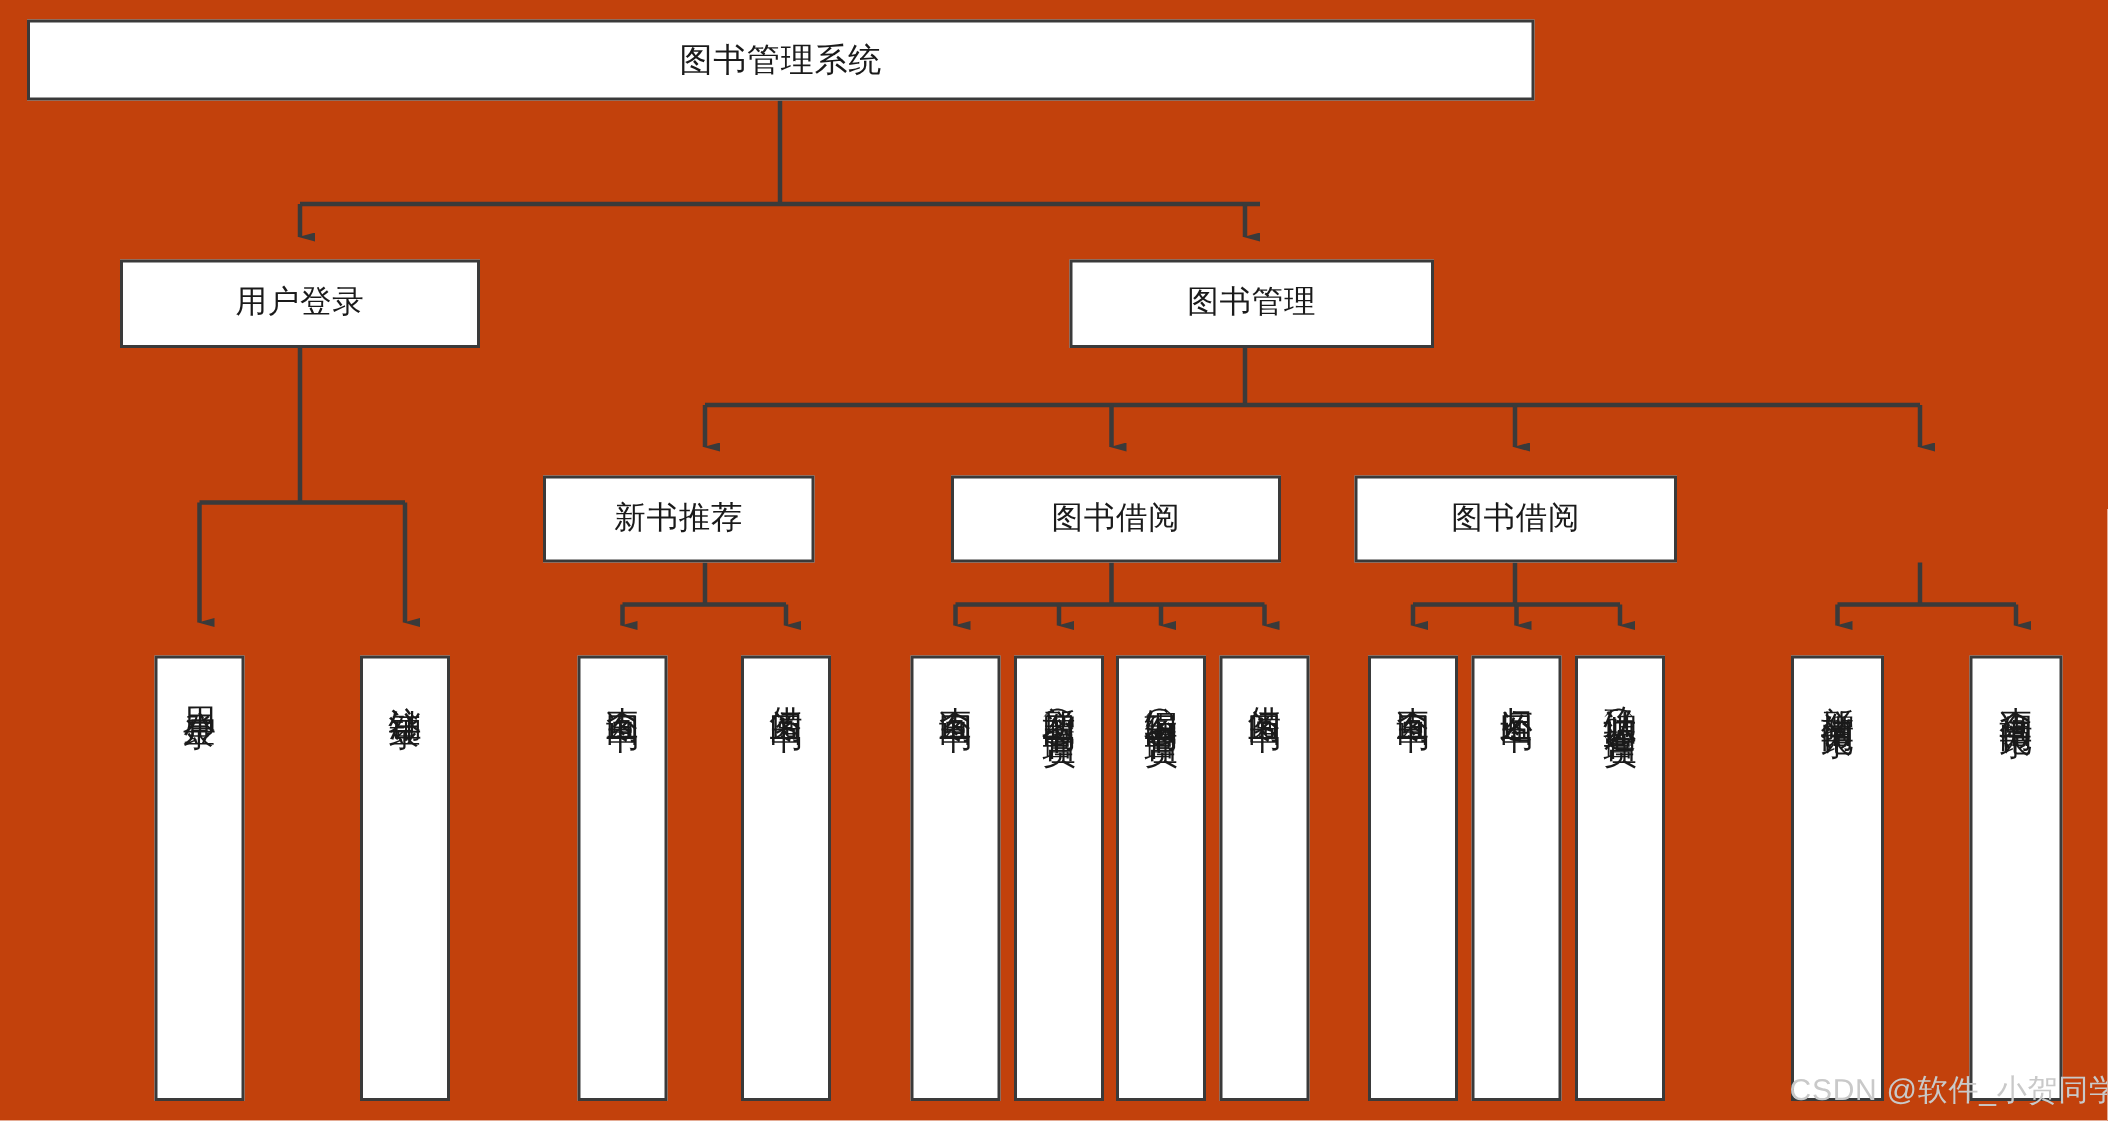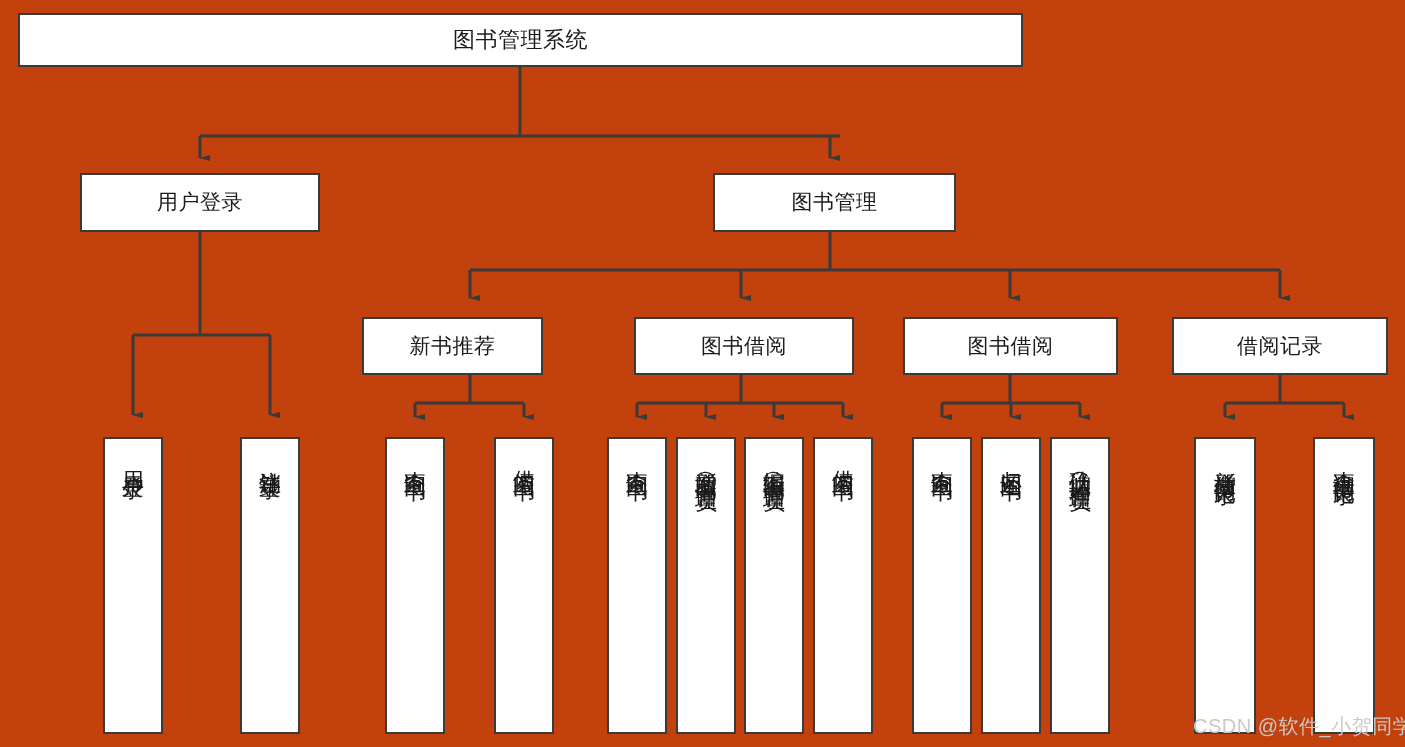--- a/index.html
+++ b/index.html
@@ -136,23 +136,20 @@
 
   <div class="node horiz" style="left:362px; top:317px; width:181px; height:58px;">
     <span class="label">新书推荐</span>
   </div>
   <div class="node horiz" style="left:634px; top:317px; width:220px; height:58px;">
     <span class="label">图书借阅</span>
   </div>
   <div class="node horiz" style="left:903px; top:317px; width:215px; height:58px;">
     <span class="label">图书借阅</span>
   </div>
-  <div class="node horiz" style="left:1172px; top:317px; width:216px; height:58px;">
-    <span class="label">借阅记录</span>
-  </div>
 
   <div class="node vert" style="left:103px; top:437px; width:60px; height:297px;">
     <span class="label">用户登录</span>
   </div>
   <div class="node vert" style="left:240px; top:437px; width:60px; height:297px;">
     <span class="label">注销登录</span>
   </div>
 
   <div class="node vert" style="left:385px; top:437px; width:60px; height:297px;">
     <span class="label">查询图书</span>

